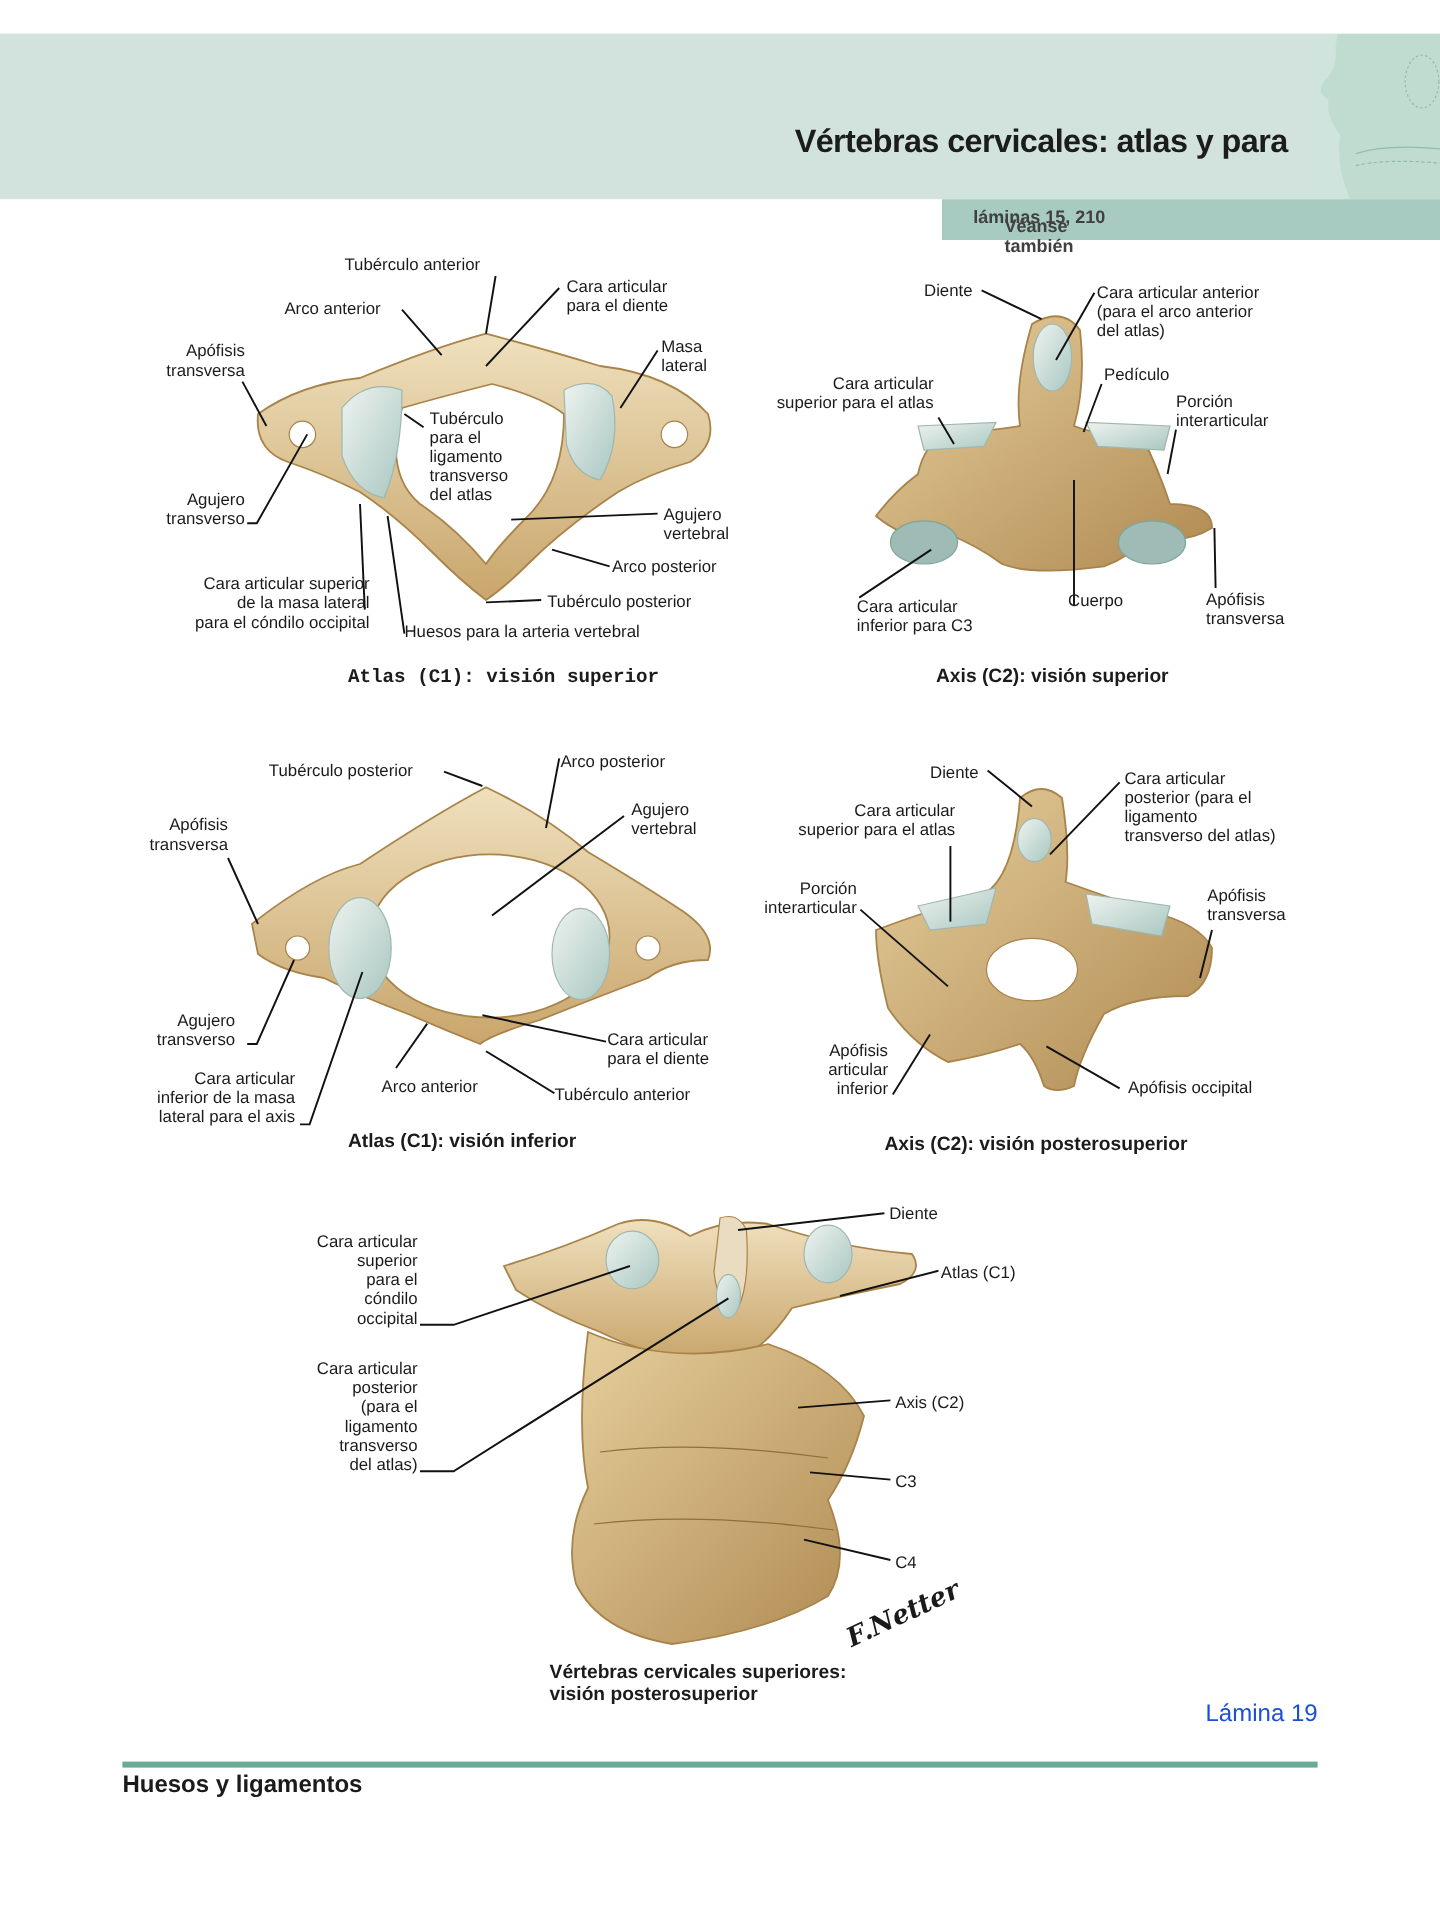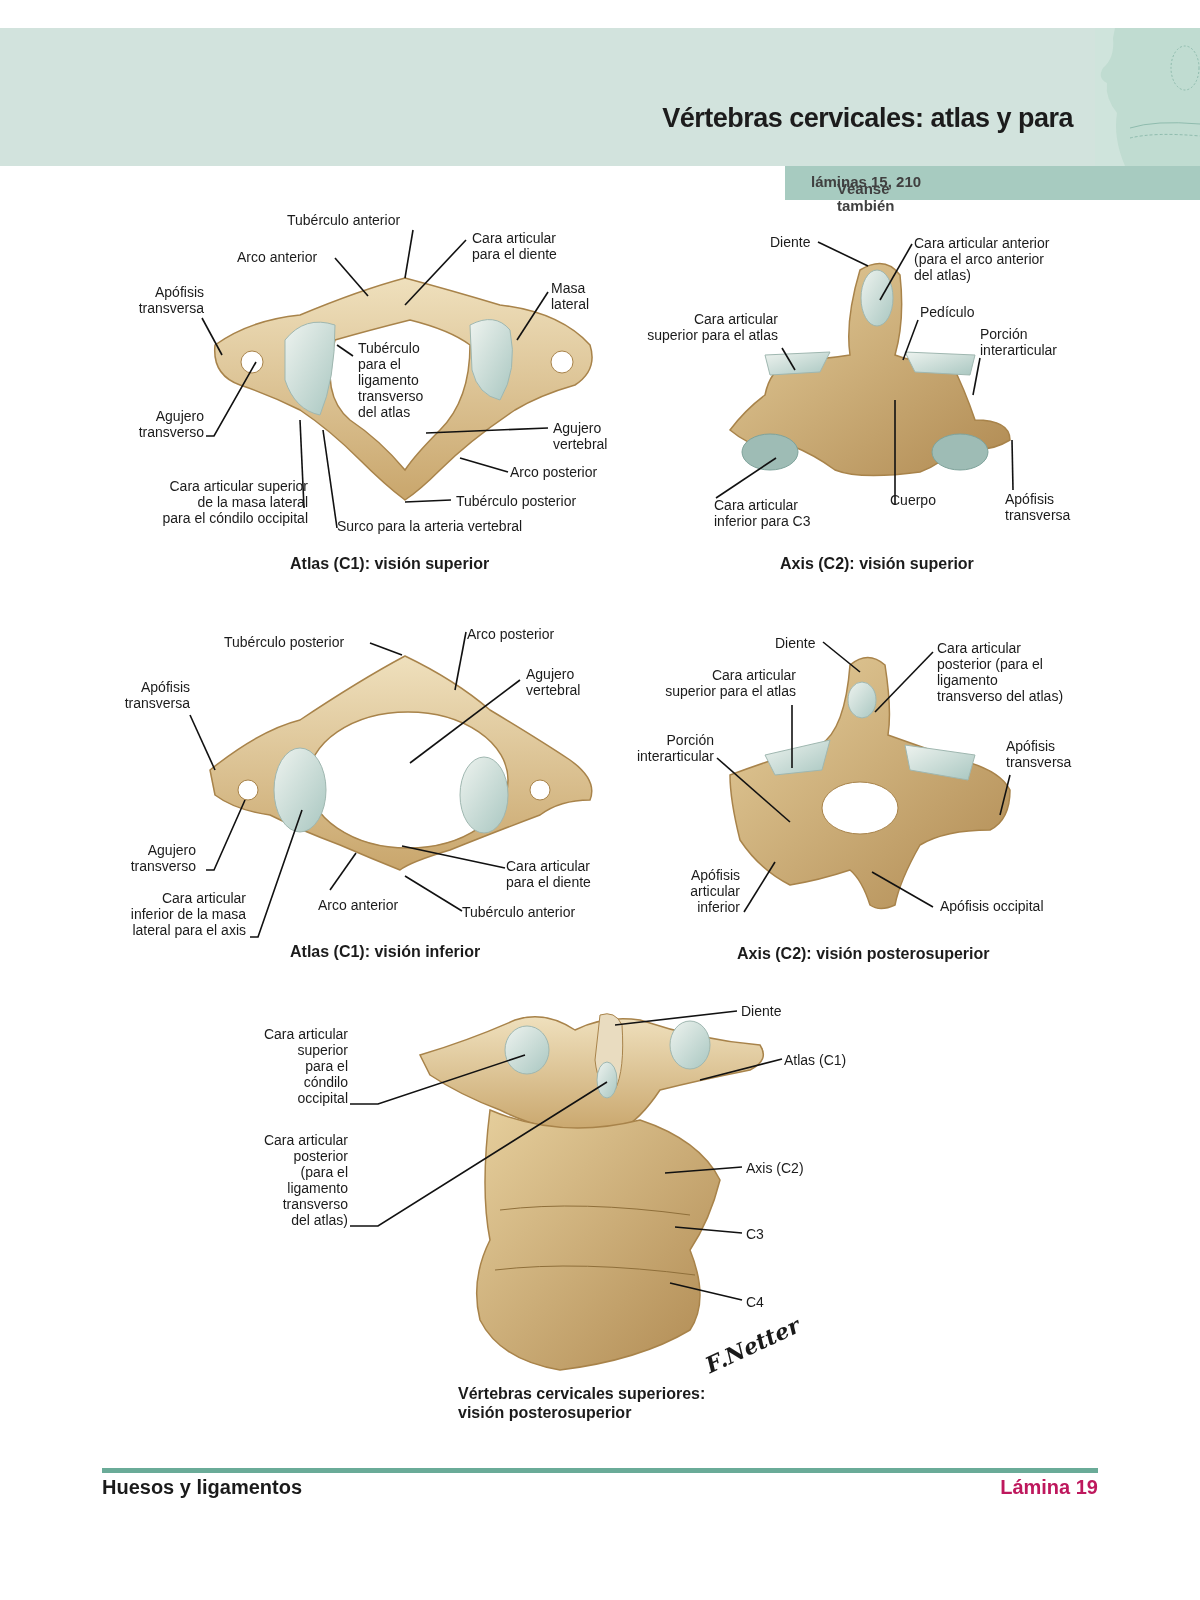--- a/index.html
+++ b/index.html
@@ -10,21 +10,21 @@
   .page-title { position:absolute; right:127px; top:103px; font-size:27px; font-weight:bold; letter-spacing:-0.5px; color:#1c1c1c; }
   .seealso { position:absolute; left:785px; top:166px; width:415px; height:34px; background:#a7cbc0; }
   .seealso span { position:absolute; left:26px; top:7px; font-size:15px; font-weight:bold; color:#404040; }
   .seealso b { font-weight:bold; }
   .lbl { position:absolute; font-size:14px; line-height:16px; color:#1b1b1b; white-space:pre; }
   .r { text-align:right; }
   .cap { position:absolute; font-size:16px; font-weight:bold; color:#1b1b1b; white-space:pre; }
   svg.fig { position:absolute; left:0; top:0; }
   .footer-rule { position:absolute; left:102px; top:1468px; width:996px; height:5px; background:#6aab98; }
   .footer-left { position:absolute; left:102px; top:1476px; font-size:20px; font-weight:bold; color:#1b1b1b; }
-  .footer-right { position:absolute; right:102px; top:1476px; font-size:20px; font-weight:bold; color:#be185d; }
+  .footer-right { position:absolute; right:102px; top:1417px; font-size:20px; font-weight:normal; color:#1d4ed8; }
   .sig { position:absolute; left:702px; top:1332px; font-family:"DejaVu Serif", serif; font-style:italic; font-weight:bold; font-size:22px; transform:rotate(-25deg); }
 </style>
 </head>
 <body>
 
 <div class="header-band"></div>
 <div class="skull">
   <svg width="105" height="138" viewBox="0 0 105 138">
     <path d="M20 0 L105 0 L105 138 L30 138 Q18 110 22 85 Q10 70 12 55 Q2 50 8 40 Q20 30 18 10 Z" fill="#b9d8cc" opacity="0.7"></path>
     <ellipse cx="90" cy="40" rx="14" ry="22" fill="none" stroke="#8fbcae" stroke-dasharray="2,2"></ellipse>
@@ -168,22 +168,22 @@
 del atlas</div>
 <div class="lbl r" style="left:128px;top:408px;width:76px;">Agujero
 transverso</div>
 <div class="lbl" style="left:553px;top:420px;">Agujero
 vertebral</div>
 <div class="lbl" style="left:510px;top:464px;">Arco posterior</div>
 <div class="lbl r" style="left:120px;top:478px;width:188px;">Cara articular superior
 de la masa lateral
 para el cóndilo occipital</div>
 <div class="lbl" style="left:456px;top:493px;">Tubérculo posterior</div>
-<div class="lbl" style="left:337px;top:518px;">Surco para la arteria vertebral</div>
-<div class="cap" style="left:290px;top:555px;">Atlas (C1): visión superior</div>
+<div class="lbl" style="left:337px;top:518px;">Huesos para la arteria vertebral</div>
+<div class="cap" style="left:290px;top:555px;font-family:Liberation Mono, monospace;">Atlas (C1): visión superior</div>
 
 <div class="lbl" style="left:770px;top:234px;">Diente</div>
 <div class="lbl" style="left:914px;top:235px;">Cara articular anterior
 (para el arco anterior
 del atlas)</div>
 <div class="lbl r" style="left:610px;top:311px;width:168px;">Cara articular
 superior para el atlas</div>
 <div class="lbl" style="left:920px;top:304px;">Pedículo</div>
 <div class="lbl" style="left:980px;top:326px;">Porción
 interarticular</div>

